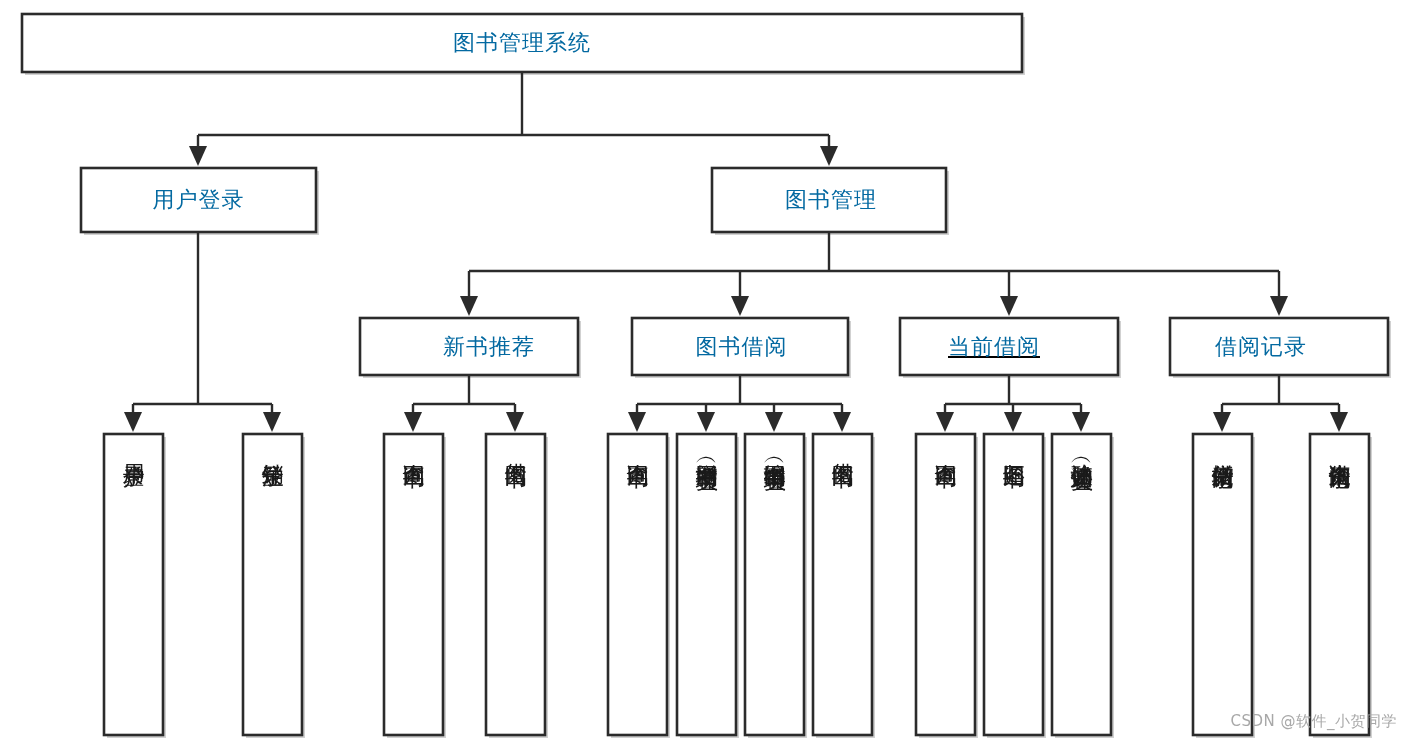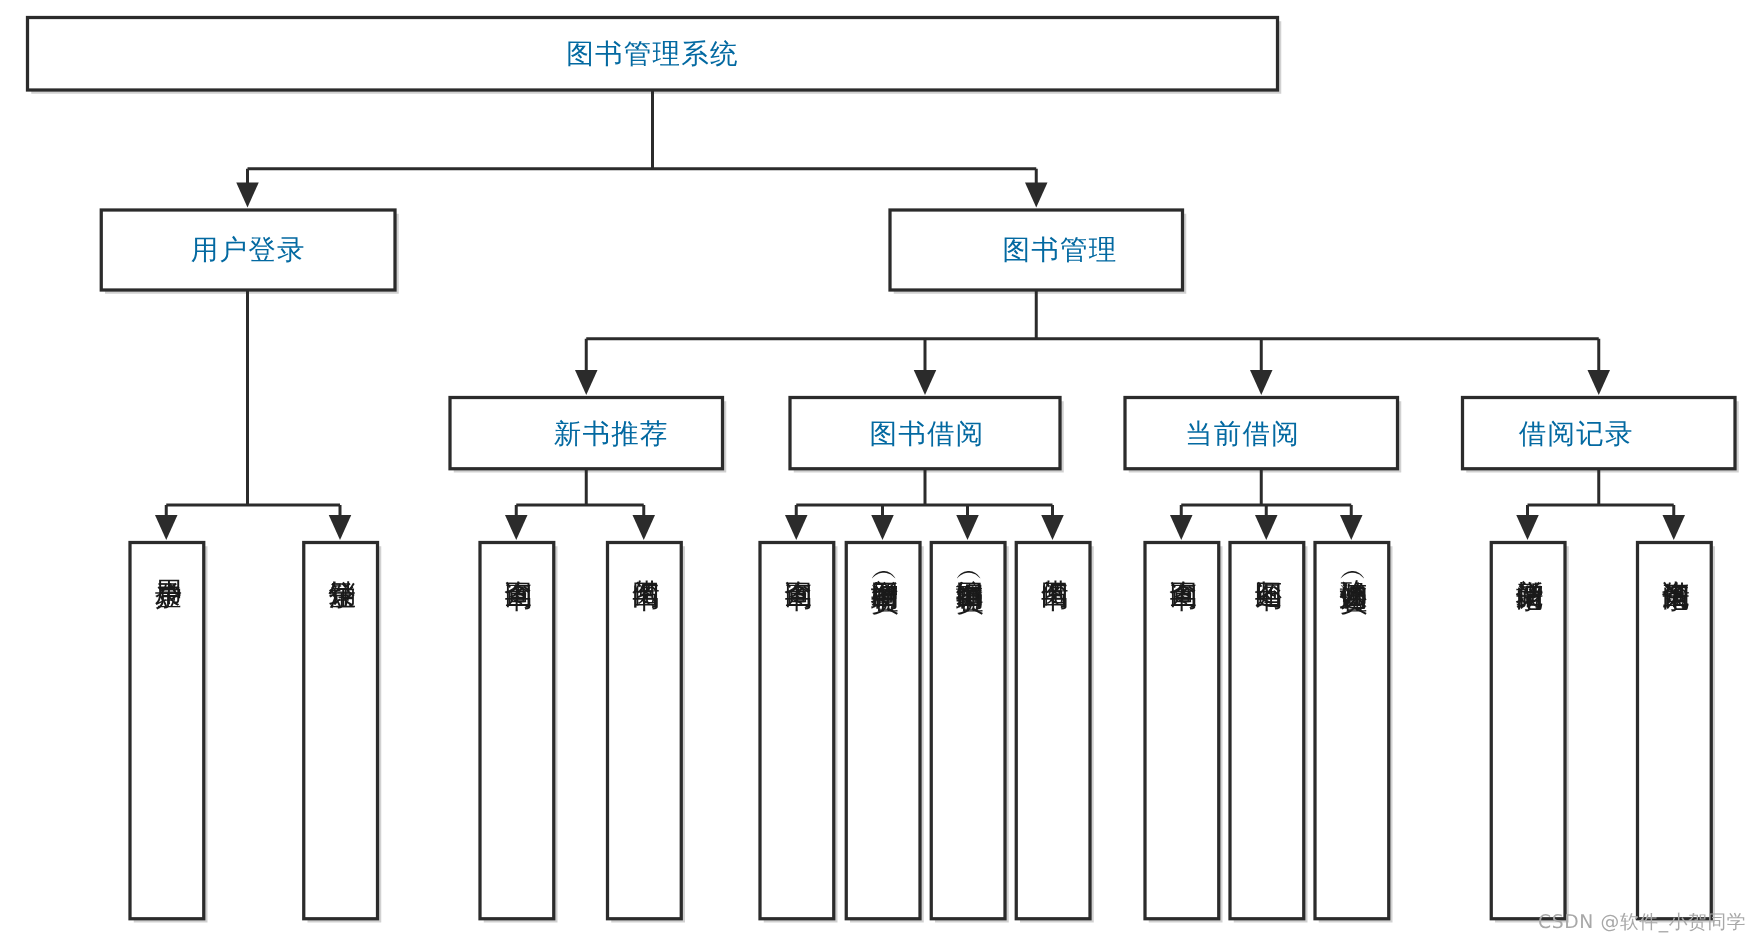--- a/index.html
+++ b/index.html
@@ -75,21 +75,21 @@
   .hlabel {
     font-family: "DejaVu Sans", "Liberation Sans", sans-serif;
     font-size: 22px;
     color: #0369a1;
     letter-spacing: 1px;
     white-space: nowrap;
   }
   #watermark {
     position: absolute;
     right: 8px;
-    bottom: 0;
+    bottom: 16px;
     font-family: "DejaVu Sans", "Liberation Sans", sans-serif;
     font-size: 15px;
     color: #a8a8a8;
     letter-spacing: 0.5px;
     white-space: nowrap;
   }
 </style>
 </head>
 <body>
 
@@ -198,30 +198,30 @@
       </g>
   </svg>
 
   <div id="labels">
       <div class="hlabel-wrap" style="left: 22px; top: 14px; width: 1000px; height: 58px;">
         <span class="hlabel">图书管理系统</span>
       </div>
       <div class="hlabel-wrap" style="left: 81px; top: 168px; width: 235px; height: 64px;">
         <span class="hlabel">用户登录</span>
       </div>
-      <div class="hlabel-wrap" style="left: 712px; top: 168px; width: 238px; height: 64px; padding-left: 17px;">
+      <div class="hlabel-wrap" style="left: 712px; top: 168px; width: 238px; height: 64px;">
         <span class="hlabel">图书管理</span>
       </div>
       <div class="hlabel-wrap" style="left: 360px; top: 318px; width: 258px; height: 57px;">
         <span class="hlabel">新书推荐</span>
       </div>
       <div class="hlabel-wrap" style="left: 632px; top: 318px; width: 219px; height: 57px;">
         <span class="hlabel">图书借阅</span>
       </div>
-      <div class="hlabel-wrap" style="left: 900px; top: 318px; width: 188px; height: 57px;">
+      <div class="hlabel-wrap" style="left: 900px; top: 318px; width: 188px; height: 57px; text-decoration: underline;">
         <span class="hlabel">当前借阅</span>
       </div>
       <div class="hlabel-wrap" style="left: 1170px; top: 318px; width: 182px; height: 57px;">
         <span class="hlabel">借阅记录</span>
       </div>
       <div class="vlabel-wrap" style="left: 104px; top: 434px; width: 59px; height: 301px; align-items: flex-start; padding-top: 12px; box-sizing: border-box;">
         <span class="vlabel" style="align-self: flex-start;">用户登录</span>
       </div>
       <div class="vlabel-wrap" style="left: 243px; top: 434px; width: 59px; height: 301px; align-items: flex-start; padding-top: 12px; box-sizing: border-box;">
         <span class="vlabel" style="align-self: flex-start;">注销登录</span>

